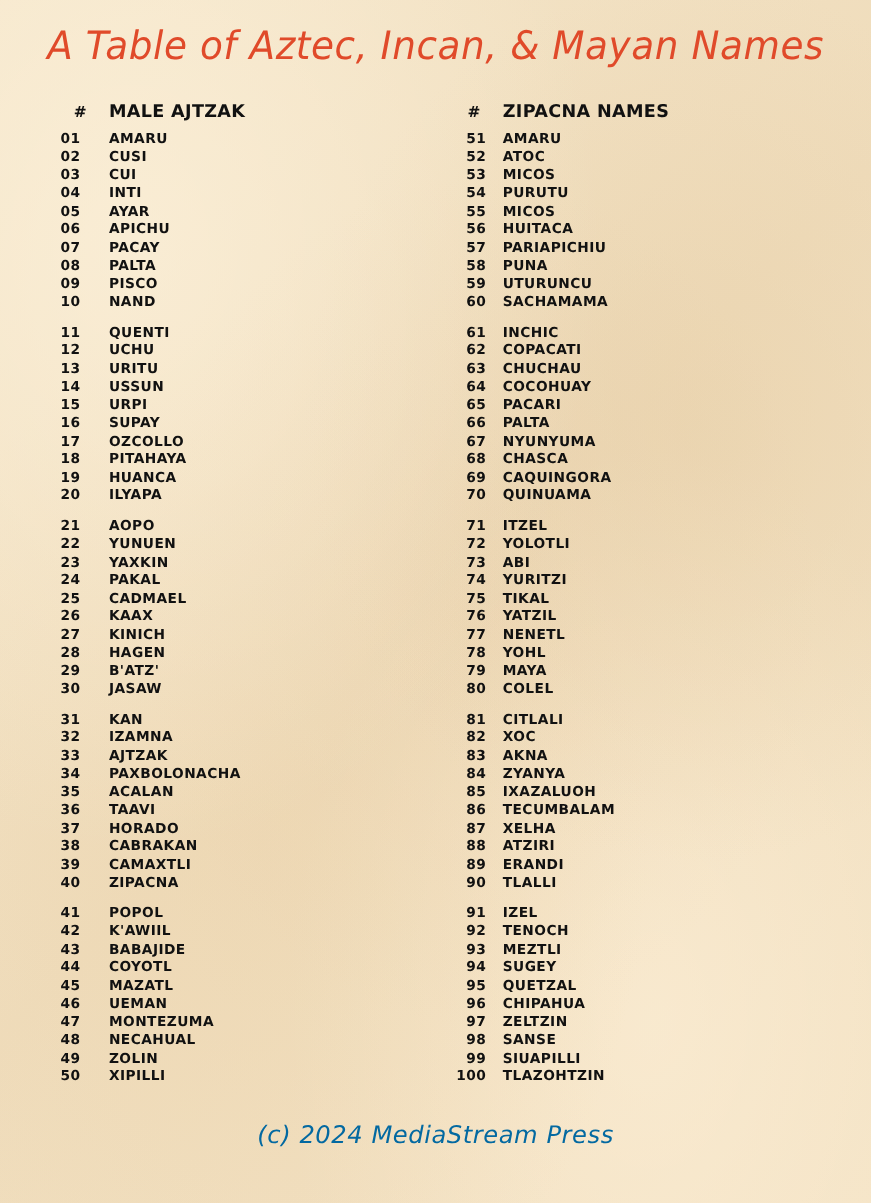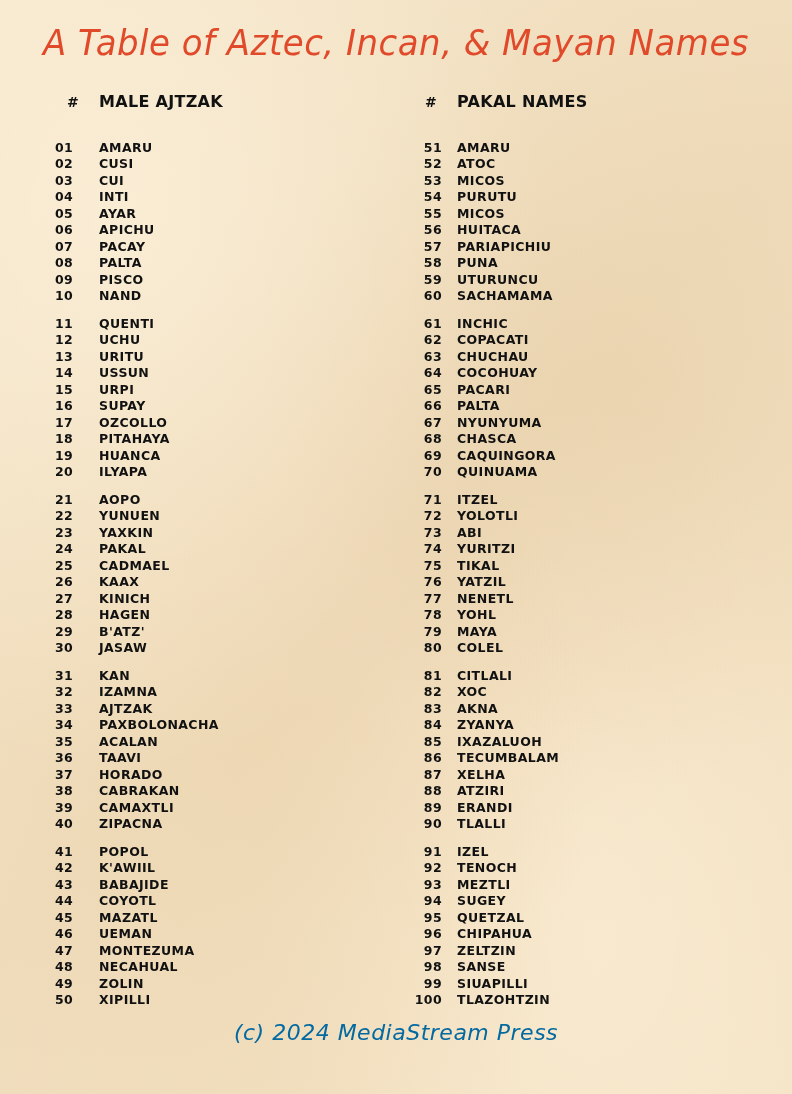--- a/index.html
+++ b/index.html
@@ -55,21 +55,21 @@
   .col-header .hash {
     width: 50px;
     text-align: center;
     font-size: 14px;
     padding-top: 4px;
   }
   .col-header .head-label {
     padding-left: 1px;
   }
   .groups {
-    margin-top: 23px;
+    margin-top: 1px;
   }
   .group {
     margin-bottom: 11px;
   }
   .row {
     display: flex;
     align-items: center;
     height: 16.5px;
     font-family: "DejaVu Sans", sans-serif;
     font-weight: bold;
@@ -322,21 +322,21 @@
           <span class="num">50</span>
           <span class="name">XIPILLI</span>
         </div>
       </div>
     </div>
 </div>
 
 <div class="column col-right">
   <div class="col-header">
     <span class="hash">#</span>
-    <span class="head-label">PAKAL NAMES</span>
+    <span class="head-label">ZIPACNA NAMES</span>
   </div>
   <div class="groups" id="female-groups">
       <div class="group">
         <div class="row">
           <span class="num">51</span>
           <span class="name">AMARU</span>
         </div>
         <div class="row">
           <span class="num">52</span>
           <span class="name">ATOC</span>

